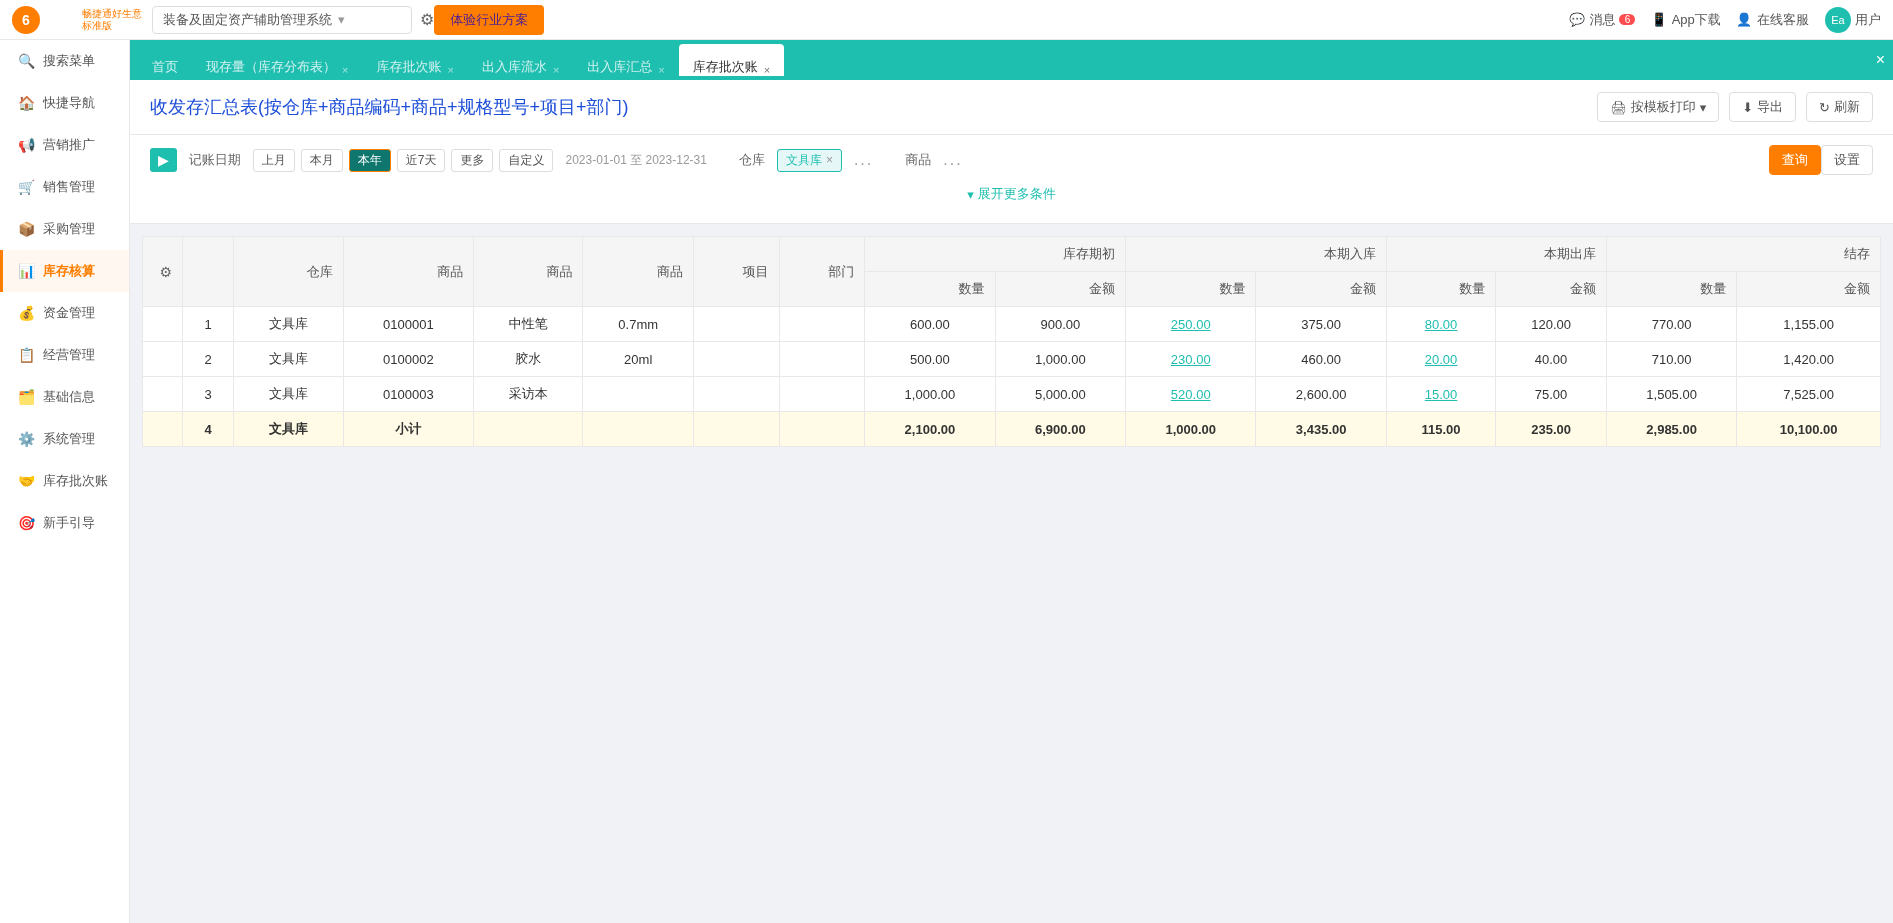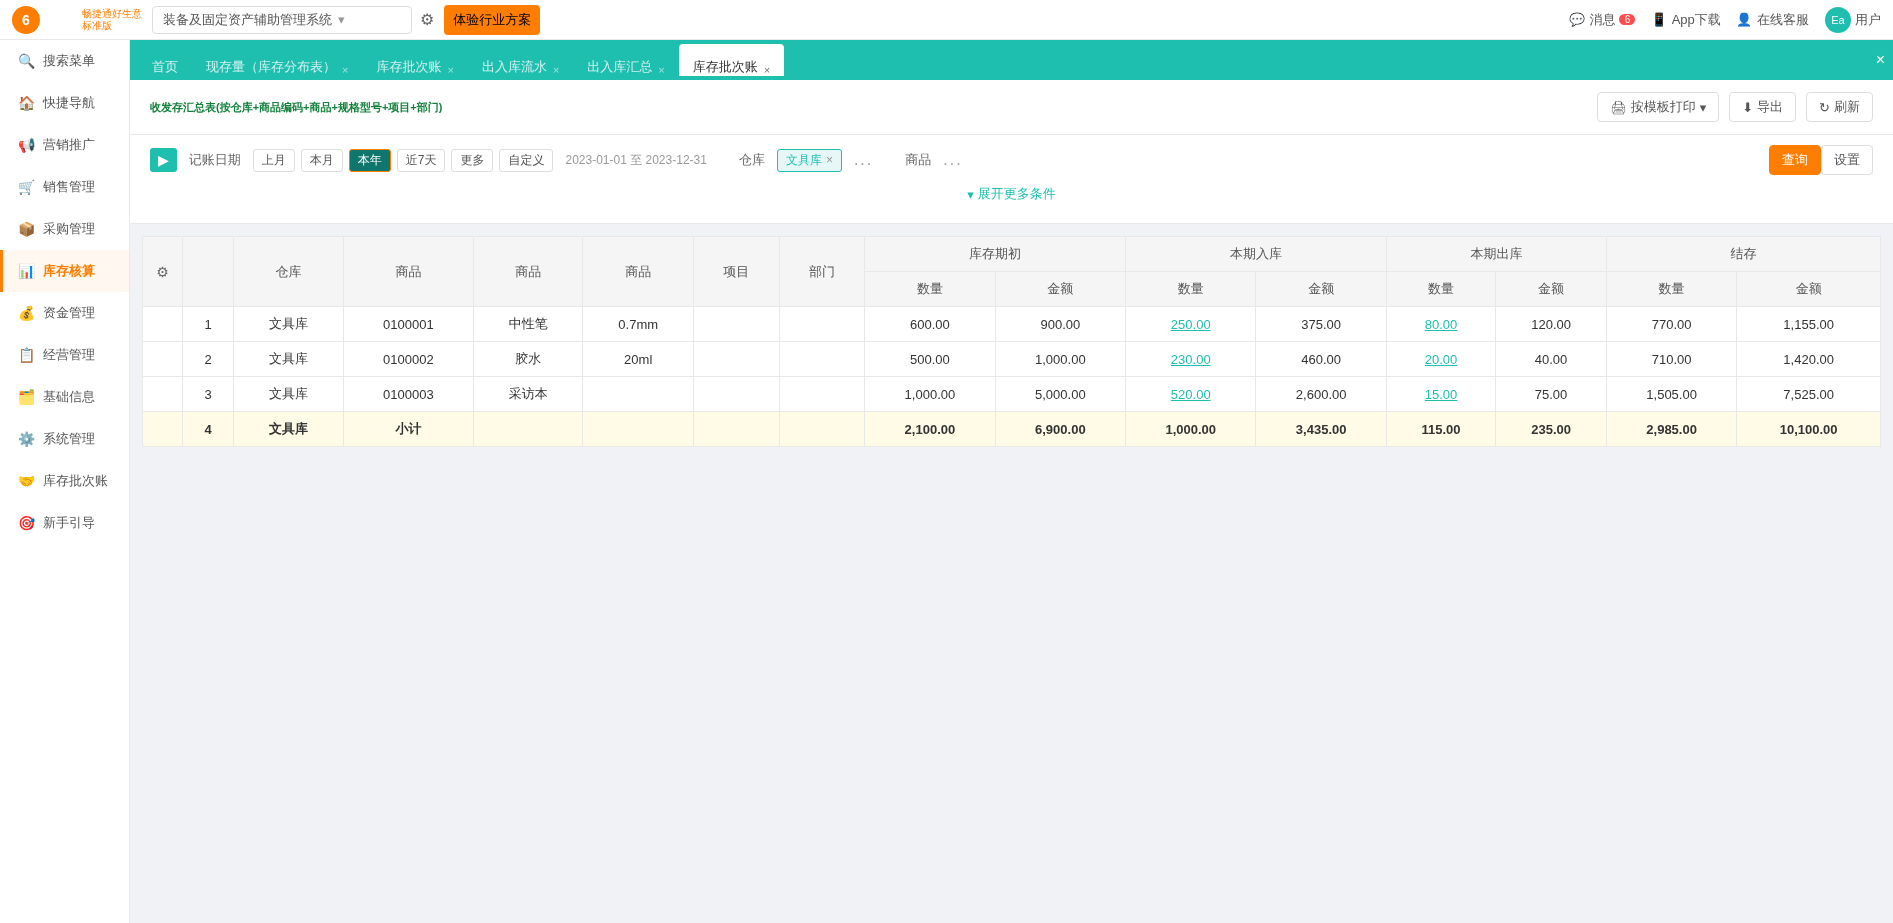--- a/index.html
+++ b/index.html
@@ -5,21 +5,21 @@
     * { box-sizing: border-box; margin: 0; padding: 0; }
     body { font-family: 'Microsoft YaHei', Arial, sans-serif; font-size: 13px; background: #f5f5f5; color: #333; display: flex; flex-direction: column; height: 923px; overflow: hidden; }
 
     
     .top-bar { background: #fff; height: 40px; display: flex; align-items: center; padding: 0 12px; border-bottom: 1px solid #e8e8e8; flex-shrink: 0; }
     .logo-area { display: flex; align-items: center; gap: 6px; width: 130px; }
     .logo-icon { width: 28px; height: 28px; background: #ff7e00; border-radius: 50%; display: flex; align-items: center; justify-content: center; color: #fff; font-weight: bold; font-size: 14px; }
     .logo-text { color: #ff7e00; font-size: 12px; line-height: 1.2; }
     .system-selector { display: flex; align-items: center; gap: 6px; border: 1px solid #ddd; border-radius: 4px; padding: 4px 10px; font-size: 13px; color: #555; flex: 1; max-width: 260px; margin-left: 10px; }
     .system-selector .chevron { color: #999; }
-    .trial-btn { background: #ff7e00; color: #000000; border: none; border-radius: 4px; padding: 6px 9px; font-size: 13px; cursor: pointer; margin-left: 10px; }
+    .trial-btn { background: #ff7e00; color: #4c1d95; border: none; border-radius: 4px; padding: 6px 16px; font-size: 13px; cursor: pointer; margin-left: 0; }
     .top-right { margin-left: auto; display: flex; align-items: center; gap: 16px; color: #555; font-size: 13px; }
     .top-right-item { display: flex; align-items: center; gap: 4px; cursor: pointer; }
     .badge { background: #ff4d4f; color: #fff; border-radius: 10px; font-size: 10px; padding: 0 5px; min-width: 16px; text-align: center; }
 
     
     .main-layout { display: flex; flex: 1; overflow: hidden; }
 
     
     .sidebar { width: 130px; background: #fff; border-right: 1px solid #e8e8e8; display: flex; flex-direction: column; flex-shrink: 0; }
     .sidebar-item { display: flex; align-items: center; gap: 8px; padding: 12px 16px; cursor: pointer; color: #555; font-size: 13px; border-left: 3px solid transparent; }
@@ -31,42 +31,42 @@
 
     
     .tab-bar { background: #1fbfb0; display: flex; align-items: center; height: 40px; flex-shrink: 0; padding: 0 8px; }
     .tab-item { display: flex; align-items: flex-end; gap: 6px; padding: 0 14px; height: 32px; border-radius: 4px 4px 0 0; cursor: pointer; font-size: 13px; color: rgba(255,255,255,0.8); white-space: nowrap; }
     .tab-item.active { background: #fff; color: #333; border-radius: 4px 4px 0 0; }
     .tab-item .close-icon { font-size: 11px; opacity: 0.7; }
 
     
     .page-content { flex: 1; background: #f0f2f5; overflow: auto; padding: 0; display: flex; flex-direction: column; }
     .page-header-bar { background: #fff; padding: 12px 20px; border-bottom: 1px solid #e8e8e8; display: flex; align-items: center; justify-content: space-between; flex-shrink: 0; }
-    .page-title { font-size: 11px; font-weight: bold; color: #15803d; }
+    .page-title { font-size: 18px; font-weight: normal; color: #1d4ed8; }
     .page-actions { display: flex; align-items: center; gap: 10px; }
     .page-action-btn { display: flex; align-items: center; gap: 4px; padding: 5px 12px; border: 1px solid #ddd; border-radius: 4px; background: #fff; cursor: pointer; font-size: 13px; color: #555; }
     .page-action-btn.primary { background: #ff7e00; color: #fff; border-color: #ff7e00; }
 
     
     .filter-area { background: #fff; padding: 10px 20px; border-bottom: 1px solid #e8e8e8; flex-shrink: 0; }
     .filter-row { display: flex; align-items: center; gap: 12px; margin-bottom: 6px; }
     .filter-label { color: #666; font-size: 13px; white-space: nowrap; }
     .date-filter { display: flex; align-items: center; gap: 6px; justify-content: space-between; }
     .date-btn { padding: 2px 8px; border-radius: 3px; border: 1px solid #ddd; background: #fff; cursor: pointer; font-size: 12px; color: #555; }
     .date-btn.active { background: #0f766e; color: #fff; border-color: #ff7e00; }
     .date-range { font-size: 12px; color: #999; }
     .filter-tag { display: inline-flex; align-items: center; gap: 4px; background: #e6f7f7; border: 1px solid #1fbfb0; border-radius: 3px; padding: 2px 8px; font-size: 12px; color: #1fbfb0; }
     .filter-tag .remove { cursor: pointer; color: #999; }
     .filter-dots { color: #999; cursor: pointer; font-size: 16px; letter-spacing: 2px; }
     .expand-btn { display: flex; align-items: center; gap: 4px; color: #1fbfb0; font-size: 13px; cursor: pointer; padding: 4px 12px; }
 
     
     .table-area { flex: 1; padding: 12px; overflow: auto; }
     .data-table { width: 100%; border-collapse: collapse; background: #fff; font-size: 13px; }
-    .data-table th { background: #f5f5f5; padding: 8px 10px; text-align: center; border: 1px solid #e8e8e8; color: #555; font-weight: normal; white-space: nowrap; }
+    .data-table th { background: #f5f5f5; padding: 8px 10px; text-align: right; border: 1px solid #e8e8e8; color: #555; font-weight: normal; white-space: nowrap; }
     .data-table td { padding: 8px 10px; border: 1px solid #e8e8e8; text-align: center; color: #333; }
     .data-table .subtotal-row td { font-weight: bold; background: #fffbe6; }
     .data-table .link-text { color: #1fbfb0; text-decoration: underline; cursor: pointer; }
     .th-group { background: #e8f5f5; }
 
     
     .table-footer { background: #fff; border-top: 2px solid #e8e8e8; padding: 8px 12px; display: flex; align-items: center; flex-shrink: 0; }
     .footer-values { display: flex; gap: 0; }
     .footer-cell { padding: 6px 10px; font-weight: bold; color: #333; min-width: 80px; text-align: center; }
 

